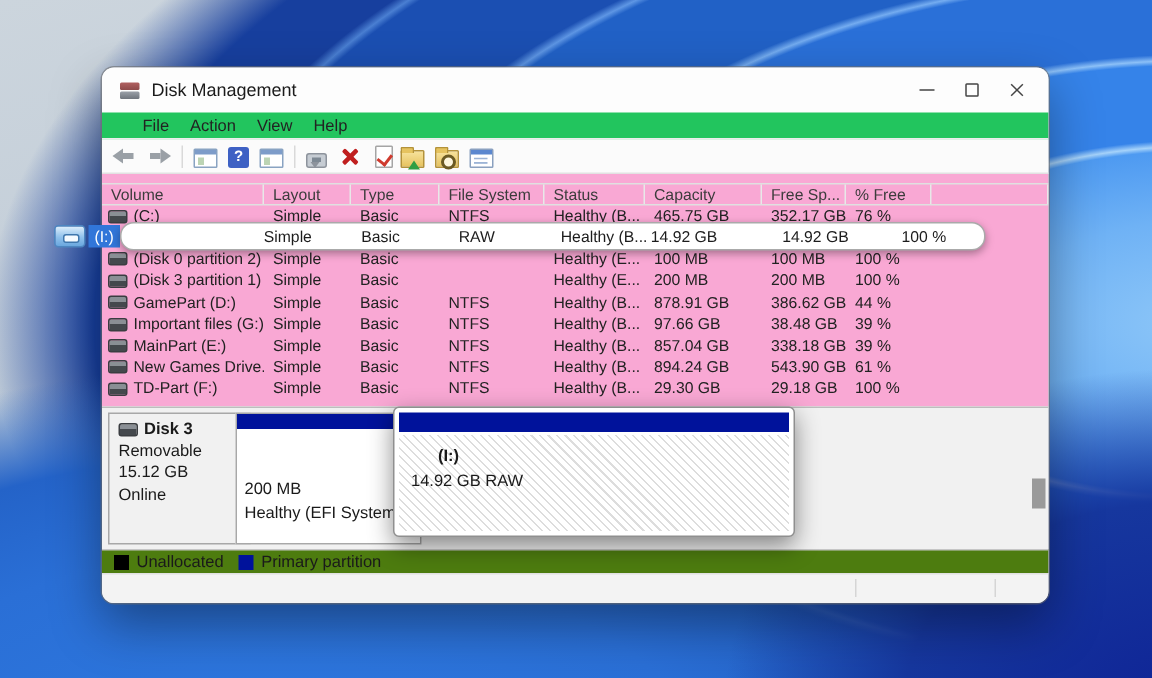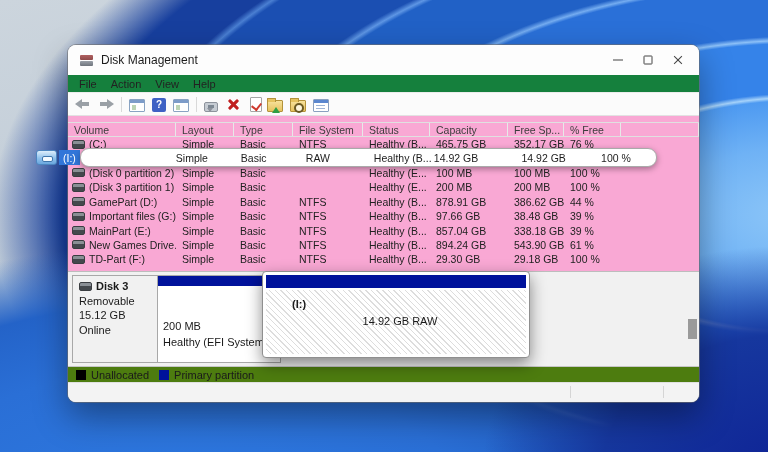--- a/index.html
+++ b/index.html
@@ -37,22 +37,22 @@
   .win-controls { margin-left:auto; display:flex; margin-right:6px; }
   .win-btn { width:30px; height:28px; position:relative; }
   .win-btn span { position:absolute; left:50%; top:50%; }
   .btn-min span { width:10px; height:1px; background:#444; transform:translate(-50%,-50%); }
   .btn-max span { width:9px; height:9px; border:1px solid #444; border-radius:1px; transform:translate(-50%,-50%); }
   .btn-close span { width:11px; height:11px; transform:translate(-50%,-50%); }
   .btn-close span::before,.btn-close span::after { content:""; position:absolute; left:5px; top:0;
     width:1px; height:11px; background:#444; }
   .btn-close span::before { transform:rotate(45deg);} .btn-close span::after { transform:rotate(-45deg);}
 
-  .menubar { height:18px; display:flex; align-items:center; padding-left:4px;
-    font-size:11px; color:#222; border-bottom:1px solid #ececec; flex:none; background:#15803d; }
+  .menubar { height:18px; display:flex; align-items:center; padding-left:20px;
+    font-size:11px; color:#222; border-bottom:1px solid #ececec; flex:none; background:#22c55e; }
   .menu-item { padding:0 7px; }
 
   .toolbar { height:23px; display:flex; align-items:center; padding-left:7px; gap:7px;
     border-bottom:1px solid #e2e2e2; background:#fbfbfb; flex:none; }
   .tb-sep { width:1px; height:15px; background:#d9d9d9; }
   .tbi { width:16px; height:16px; position:relative; display:inline-block; }
   .arrow-l::before { content:""; position:absolute; left:0; top:3px; border:5px solid transparent;
     border-right:7px solid #9aa0a6; border-left:0; }
   .arrow-l::after { content:""; position:absolute; left:7px; top:6px; width:7px; height:4px; background:#9aa0a6; }
   .arrow-r::before { content:""; position:absolute; right:0; top:3px; border:5px solid transparent;
@@ -126,21 +126,21 @@
   .part-bar { height:12px; background:#00129b; border-bottom:2px solid #fff; }
   .part-text { position:absolute; left:5px; top:42px; line-height:16px; white-space:nowrap; overflow:hidden; right:2px; }
   .drag-box { position:absolute; left:194px; top:-1px; width:268px; height:87px;
     background:#fff; border:1px solid #8f8f8f; border-radius:4px; padding:3px;
     box-shadow:0 6px 16px rgba(0,0,0,.45); display:flex; flex-direction:column; z-index:5; }
   .drag-bar { height:13px; background:#00129b; flex:none; }
   .drag-hatch { flex:1; margin-top:2px;
     background:repeating-linear-gradient(45deg,#ffffff 0 3px,#dddddd 3px 4px);
     padding-top:6px; line-height:17px; white-space:nowrap; overflow:hidden; }
   .dh-vol { font-weight:bold; margin-left:26px; }
-  .dh-line { margin-left:8px;text-align:center; }
+  .dh-line { margin-left:8px; }
   .vthumb { position:absolute; left:620px; top:47px; width:9px; height:20px; background:#9a9a9a; }
 
   
   .legendbar { height:16px; background:#4d7c0f; border-top:1px solid #c6c6c6; display:flex;
     align-items:center; padding-left:8px; font-size:11px; color:#1a1a1a; flex:none; }
   .swatch { width:10px; height:10px; margin-right:5px; flex:none; }
   .sw-unalloc { background:#000; }
   .sw-primary { background:#00129b; margin-left:10px; }
   .statusbar { flex:1; background:#f3f3f3; border-top:1px solid #e0e0e0; position:relative; }
   .sb-sep { position:absolute; top:3px; width:1px; height:12px; background:#d5d5d5; }

